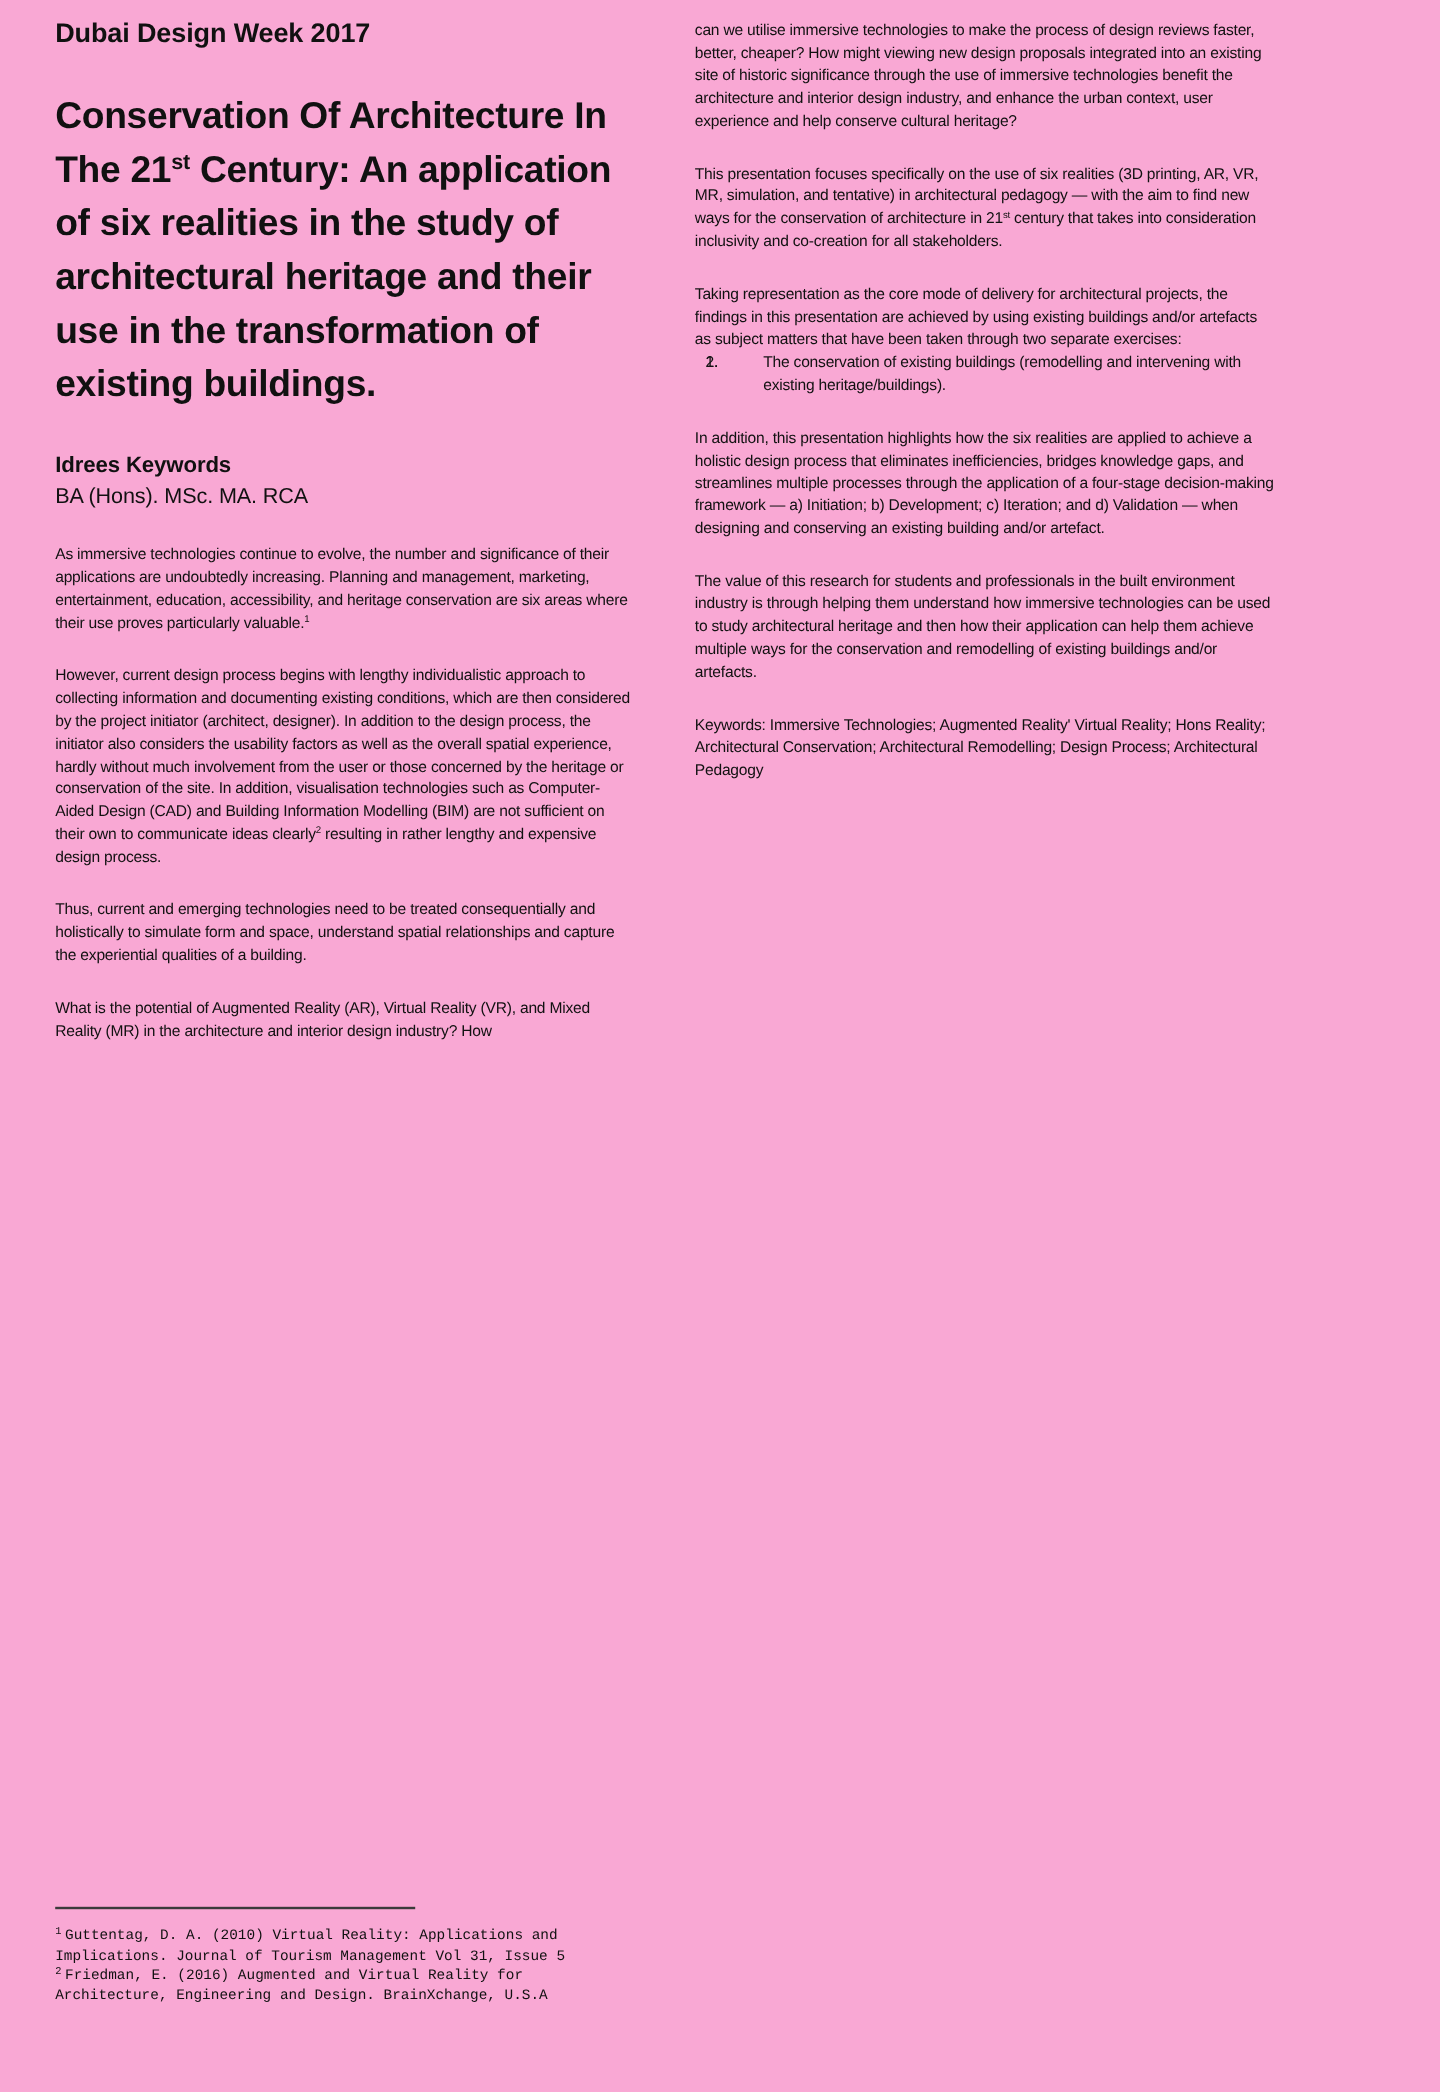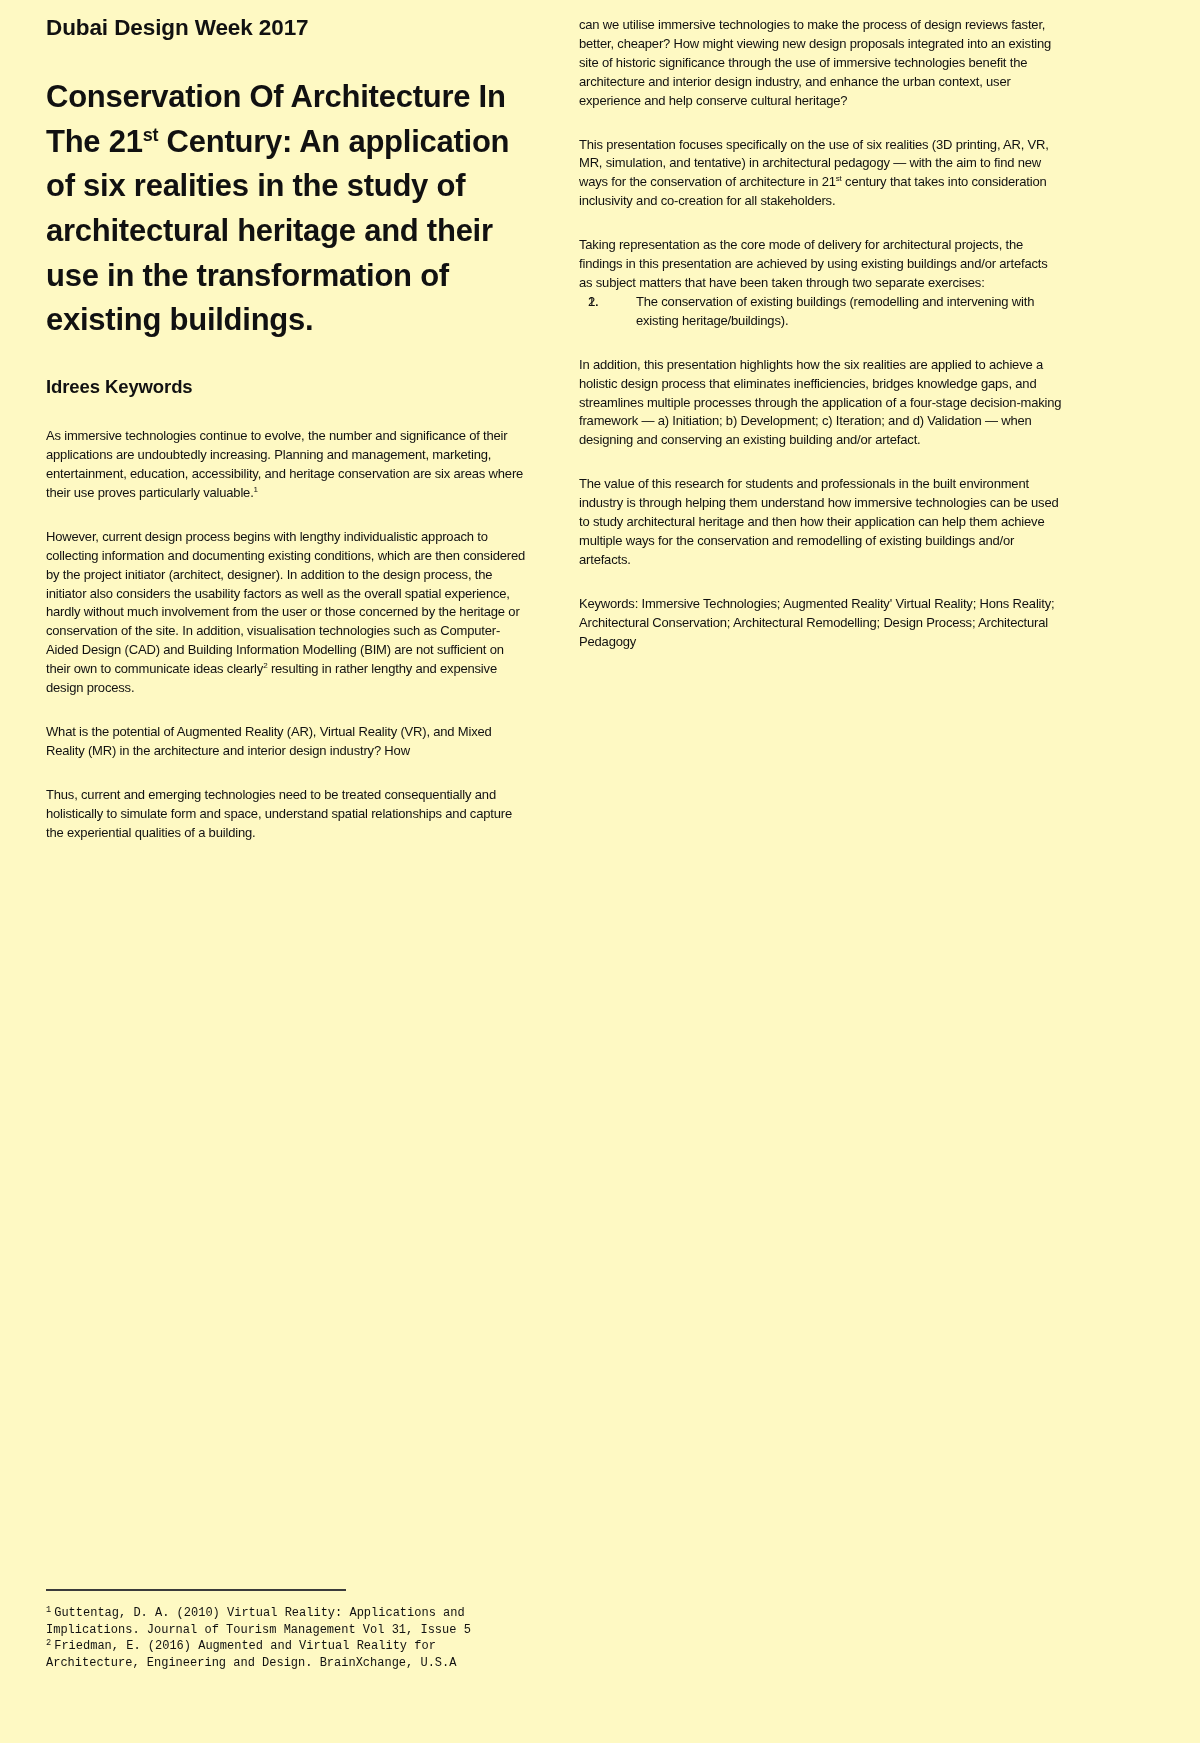--- a/index.html
+++ b/index.html
@@ -14,21 +14,21 @@
     font-family: "Liberation Sans", sans-serif;
     color: #111111;
     -webkit-font-smoothing: antialiased;
   }
 
   .page {
     position: relative;
     width: 1200px;
     height: 1743px;
     padding: 14px 46px 0 46px;
-    background: #fef9c3;
+    background: #f9a8d4;
   }
 
   .columns {
     display: flex;
     align-items: flex-start;
     gap: 48px;
     height: 1715px;
   }
 
   .col {
@@ -146,29 +146,30 @@
 <div class="page">
   <div class="columns">
 
     <div class="col col-left">
 
       <div class="event-line">Dubai Design Week 2017</div>
 
       <h1 class="doc-title"><span>Conservation Of Architecture In The 21</span><sup>st</sup><span> Century: An application of six realities in the study of architectural heritage and their use in the transformation of existing buildings.</span></h1>
 
       <div class="author-name">Idrees Keywords</div>
+      <div class="author-creds">BA (Hons). MSc. MA. RCA</div>
 
       <div class="body-text left-body">
         <p><span>As immersive technologies continue to evolve, the number and significance of their applications are undoubtedly increasing. Planning and management, marketing, entertainment, education, accessibility, and heritage conservation are six areas where their use proves particularly valuable.</span><sup>1</sup></p>
 
         <p><span>However, current design process begins with lengthy individualistic approach to collecting information and documenting existing conditions, which are then considered by the project initiator (architect, designer). In addition to the design process, the initiator also considers the usability factors as well as the overall spatial experience, hardly without much involvement from the user or those concerned by the heritage or conservation of the site. In addition, visualisation technologies such as Computer-Aided Design (CAD) and Building Information Modelling (BIM) are not sufficient on their own to communicate ideas clearly</span><sup>2</sup><span> resulting in rather lengthy and expensive design process.</span></p>
 
+        <p>Thus, current and emerging technologies need to be treated consequentially and holistically to simulate form and space, understand spatial relationships and capture the experiential qualities of a building.</p>
+
         <p>What is the potential of Augmented Reality (AR), Virtual Reality (VR), and Mixed Reality (MR) in the architecture and interior design industry? How</p>
-
-        <p>Thus, current and emerging technologies need to be treated consequentially and holistically to simulate form and space, understand spatial relationships and capture the experiential qualities of a building.</p>
       </div>
 
       <div class="spacer-flex"></div>
 
       <div class="footnotes">
         <div class="fn-rule"></div>
         <div class="fn"><sup>1</sup><span>Guttentag, D. A. (2010) Virtual Reality: Applications and Implications. Journal of Tourism Management Vol 31, Issue 5</span></div>
         <div class="fn"><sup>2</sup><span>Friedman, E. (2016) Augmented and Virtual Reality for Architecture, Engineering and Design. BrainXchange, U.S.A</span></div>
       </div>
 

